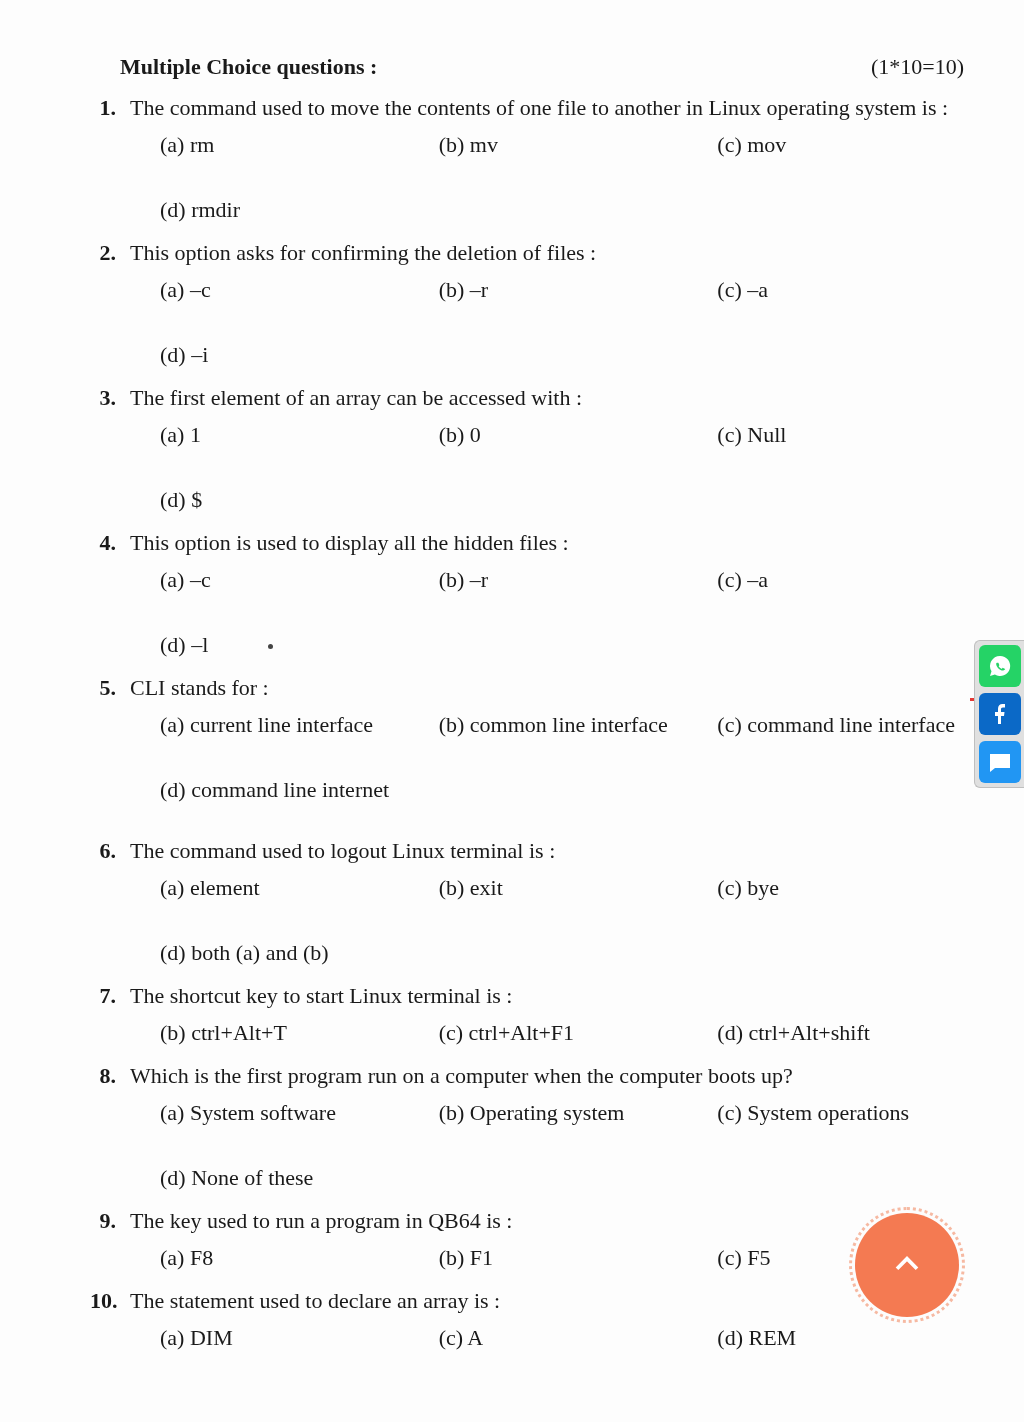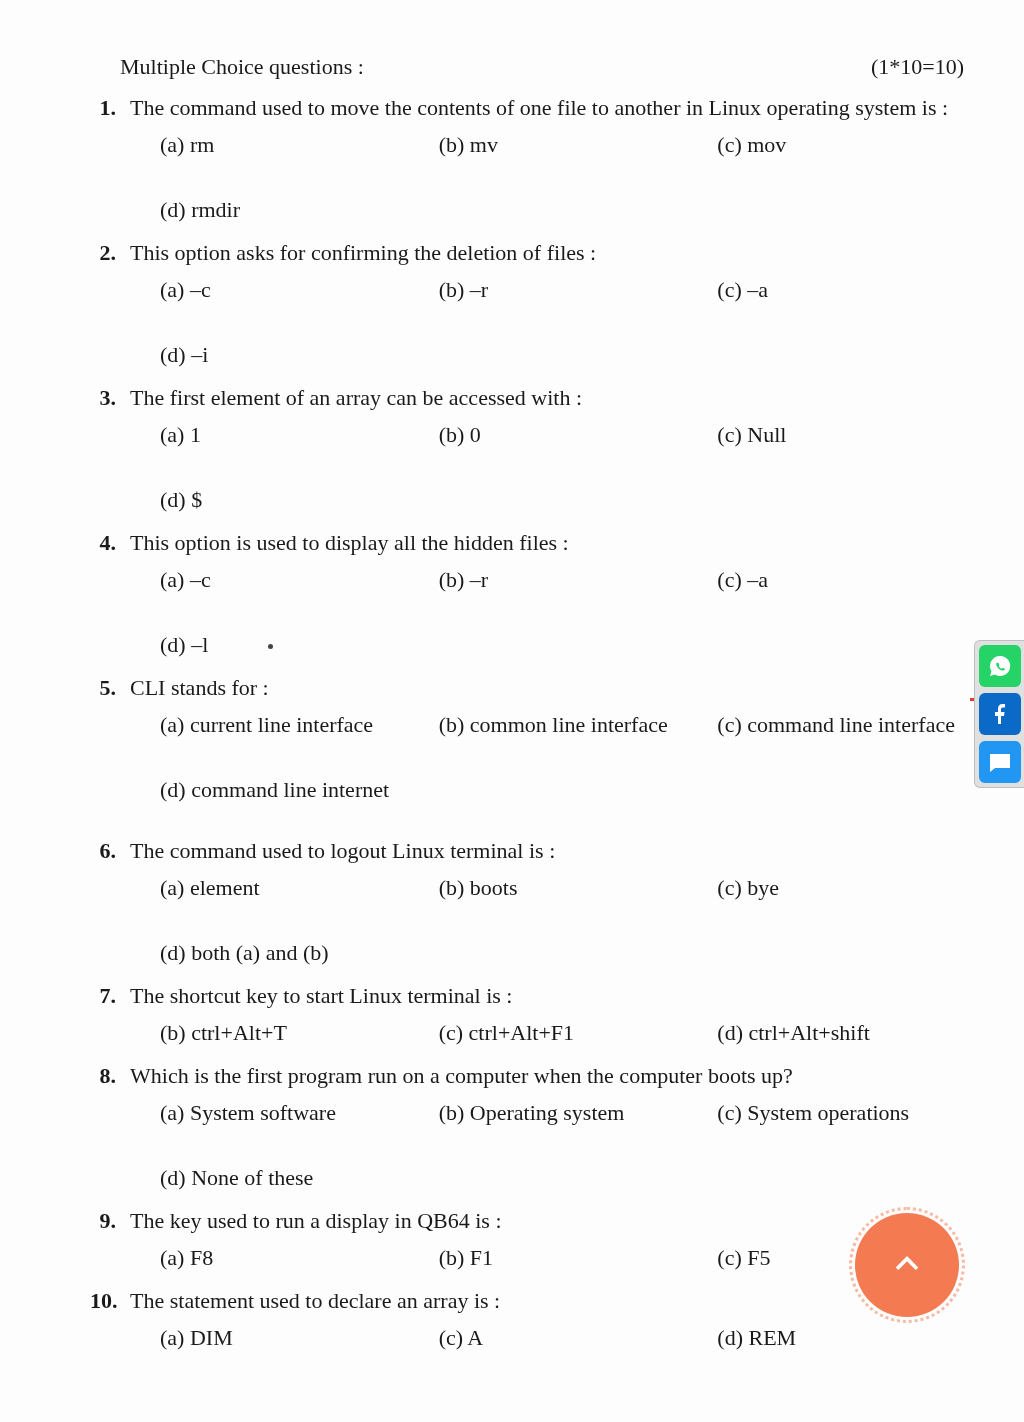--- a/index.html
+++ b/index.html
@@ -13,21 +13,21 @@
       font-size: 22px;
       line-height: 1.5;
     }
     .header-row {
       display: flex;
       justify-content: space-between;
       align-items: baseline;
       margin-bottom: 8px;
       padding-left: 30px;
     }
-    .section-title { font-weight: normal; }
+    .section-title { font-weight: bold; }
     .marks { font-weight: normal; text-align: right; }
     .questions { padding-left: 0; }
     .question { margin-bottom: 10px; }
     .q-row { display: flex; align-items: flex-start; }
     .q-num {
       width: 40px;
       flex-shrink: 0;
       font-weight: bold;
       text-align: right;
       padding-right: 14px;
@@ -183,21 +183,21 @@
         <div>(d) command line internet</div>
       </div>
     </div>
     <div class="question extra-gap">
       <div class="q-row">
         <div class="q-num">6.</div>
         <div class="q-text">The command used to logout Linux terminal is :</div>
       </div>
       <div class="options">
         <div>(a) element</div>
-        <div>(b) boots</div>
+        <div>(b) exit</div>
         <div>(c) bye</div>
         <div>(d) both (a) and (b)</div>
       </div>
     </div>
     <div class="question">
       <div class="q-row">
         <div class="q-num">7.</div>
         <div class="q-text">The shortcut key to start Linux terminal is :</div>
       </div>
       <div class="options">
@@ -214,21 +214,21 @@
       <div class="options">
         <div>(a) System software</div>
         <div>(b) Operating system</div>
         <div>(c) System operations</div>
         <div>(d) None of these</div>
       </div>
     </div>
     <div class="question">
       <div class="q-row">
         <div class="q-num">9.</div>
-        <div class="q-text">The key used to run a display in QB64 is :</div>
+        <div class="q-text">The key used to run a program in QB64 is :</div>
       </div>
       <div class="options">
         <div>(a) F8</div>
         <div>(b) F1</div>
         <div>(c) F5</div>
       </div>
     </div>
     <div class="question">
       <div class="q-row">
         <div class="q-num">10.</div>

